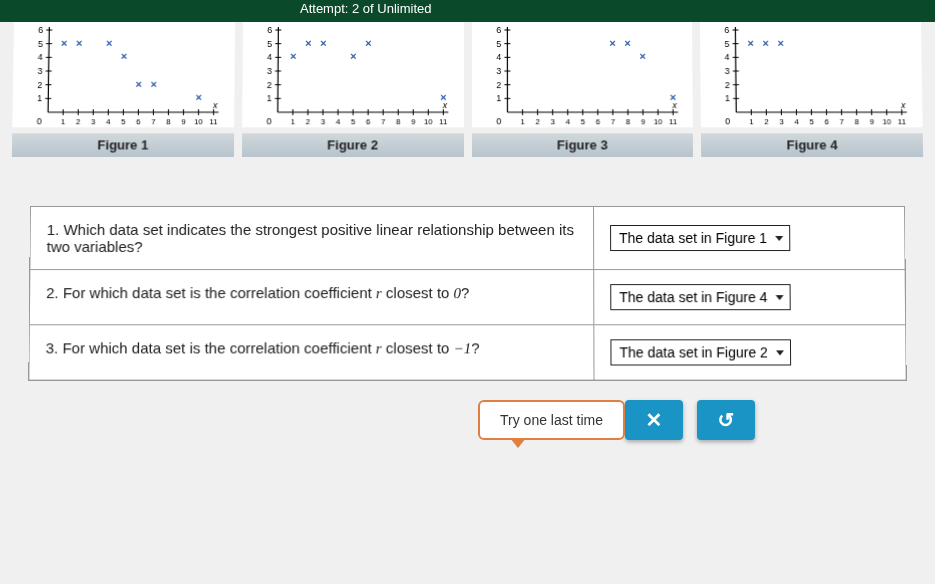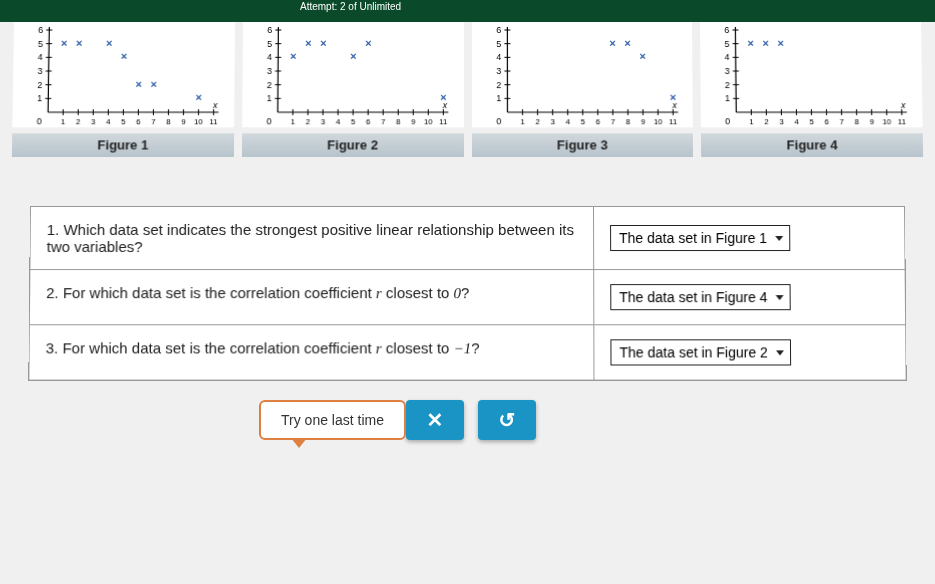--- a/index.html
+++ b/index.html
@@ -10,21 +10,21 @@
     height: 584px;
     overflow: hidden;
     position: relative;
   }
   .header-bar {
     background: #0a4a2a;
     color: #fff;
     height: 22px;
     padding: 2px 0;
     text-align: center;
-    font-size: 10px;
+    font-size: 13px;
     position: relative;
   }
   .header-text { position: absolute; left: 300px; top: 1px; }
   .charts-row {
     display: flex;
     gap: 0;
     padding: 0 10px;
     margin-top: 0;
     transform: perspective(1000px) rotateX(2deg);
     transform-origin: top;
@@ -86,21 +86,21 @@
     position: absolute;
     right: 6px;
     top: 50%;
     transform: translateY(-40%);
     border-left: 4px solid transparent;
     border-right: 4px solid transparent;
     border-top: 5px solid #222;
   }
   .footer-row {
     display: flex;
-    justify-content: center;
+    justify-content: flex-end;
     align-items: flex-start;
     padding: 20px 40px 0 12px;
     margin-left: 28px;
   }
   .try-btn {
     border: 2px solid #e08040;
     border-radius: 6px;
     background: #fff;
     padding: 10px 20px;
     font-size: 14px;

